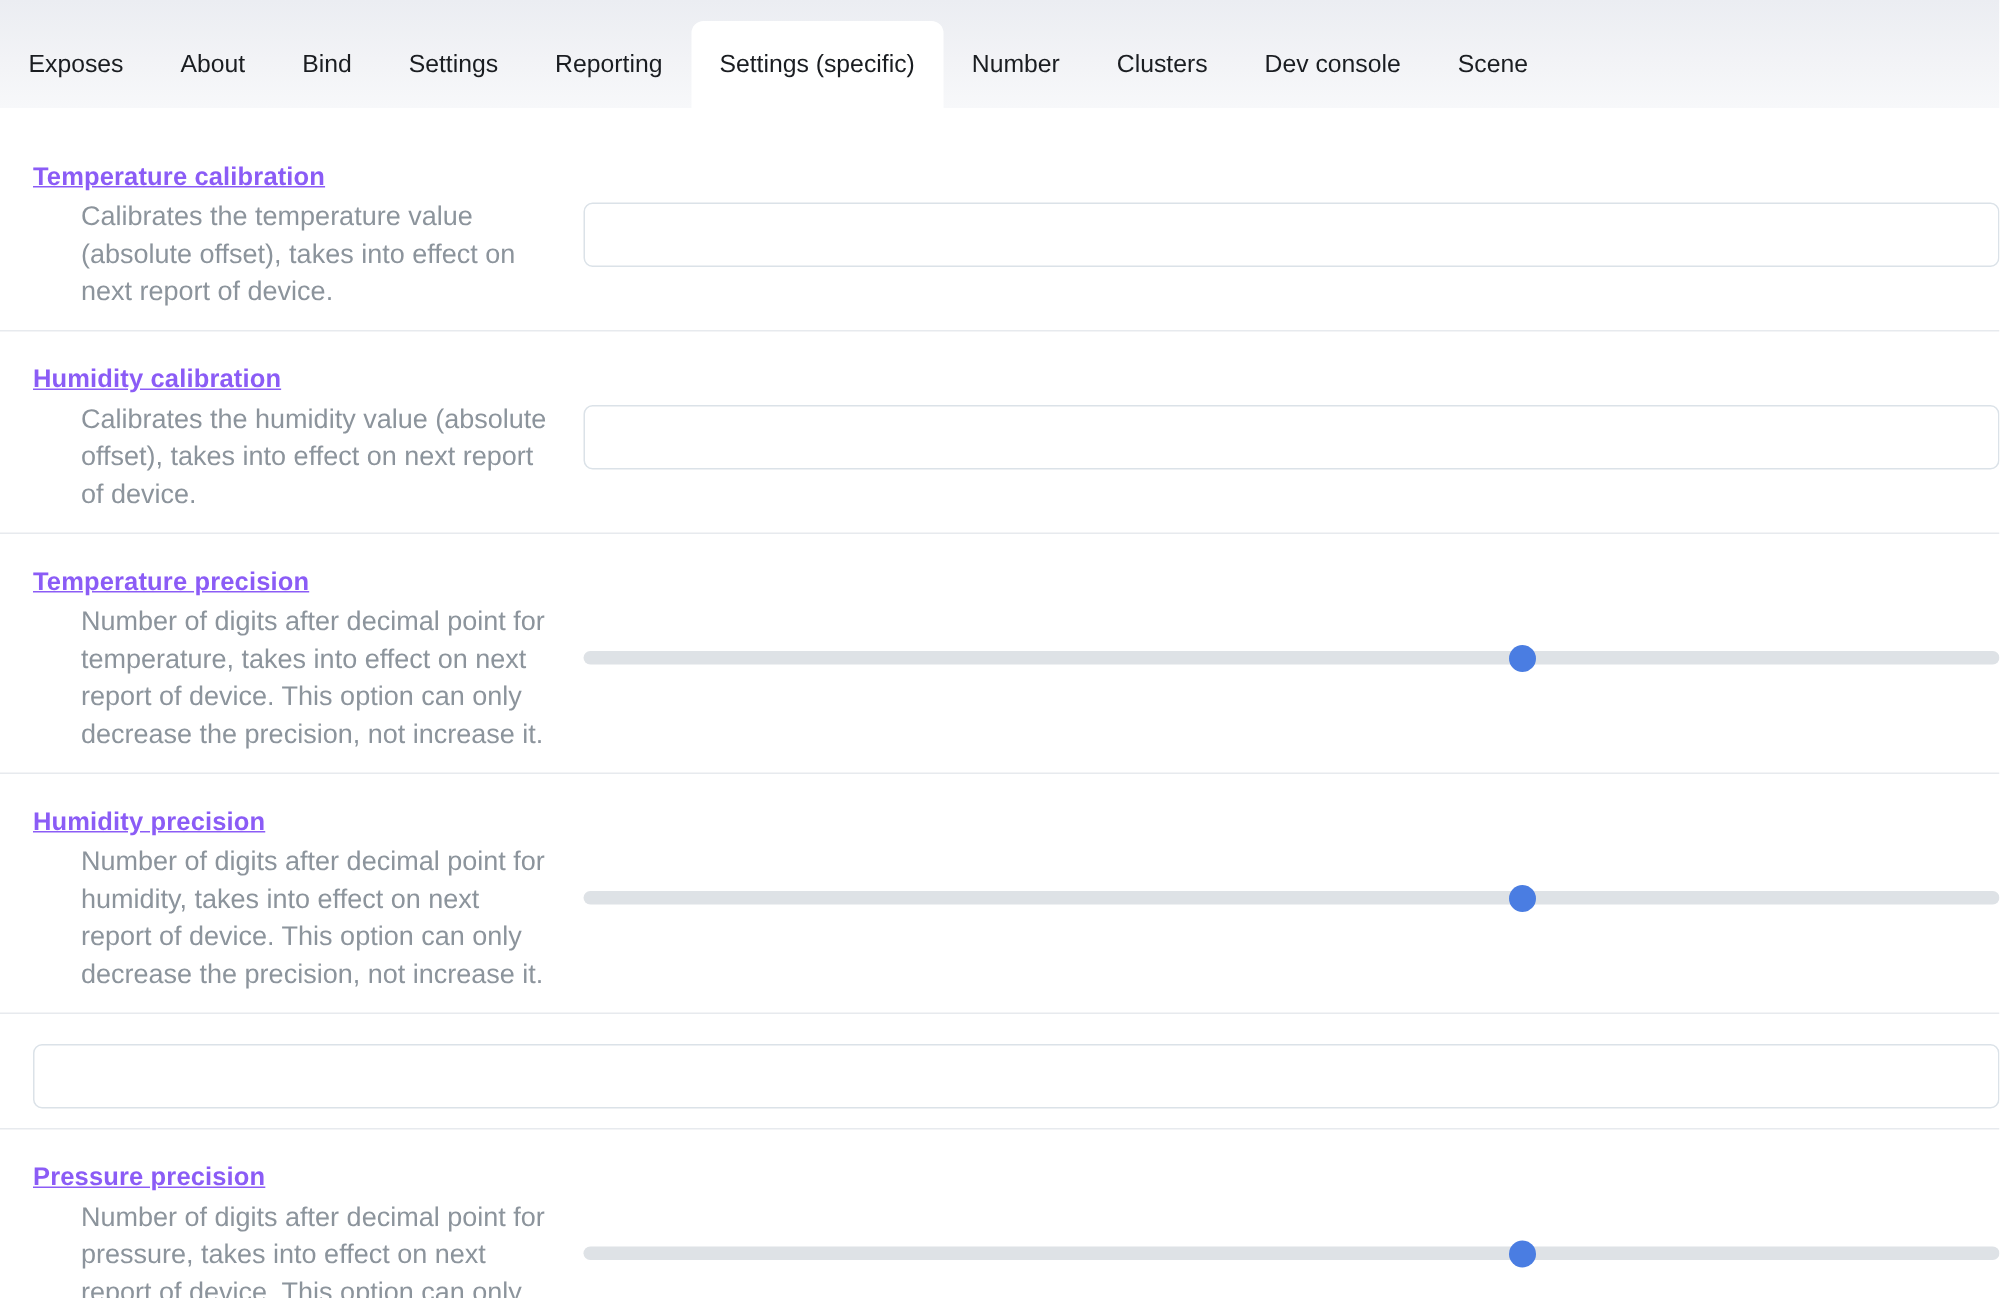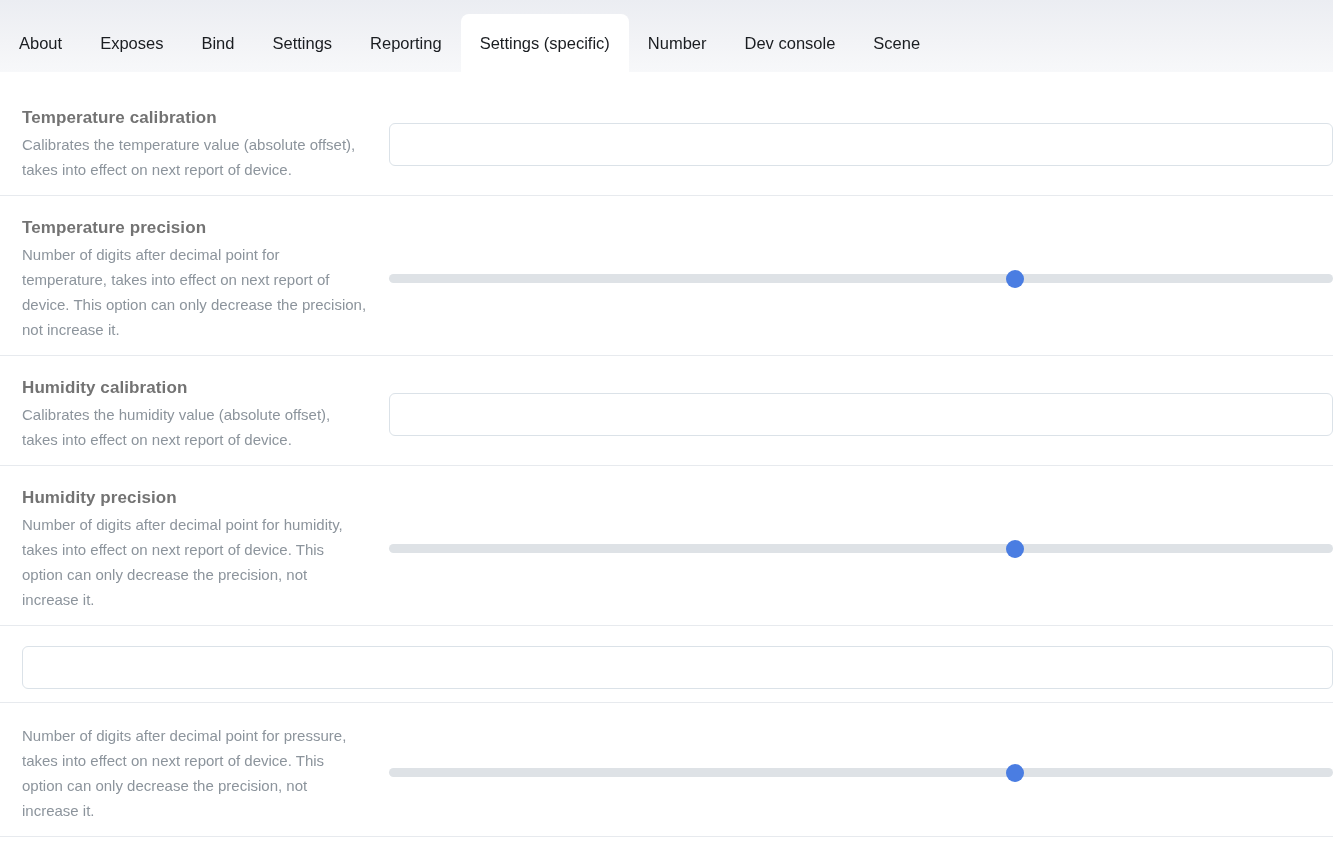--- a/index.html
+++ b/index.html
@@ -48,29 +48,31 @@
     border-bottom: 1px solid #e7eaee;
   }
   .row-left {
     width: 345px;
     flex: 0 0 345px;
     margin-right: 22px;
   }
   .row-title {
     font-size: 17px;
     font-weight: 700;
-    color: #737373;
+    color: #8b5cf6;
     line-height: 23px;
     margin-bottom: 3px;
     letter-spacing: 0.1px;
+    text-decoration: underline;
   }
   .row-desc {
-    font-size: 15px;
+    font-size: 18px;
     line-height: 25px;
     color: #8c949c;
+    margin-left: 32px;
   }
   .row-right {
     flex: 1 1 auto;
     display: flex;
     align-items: center;
     min-width: 0;
   }
 
   
   .text-input {
@@ -108,37 +110,48 @@
     width: 18px;
     height: 18px;
     border-radius: 50%;
     background: #4a7de2;
   }
 </style>
 </head>
 <body>
 
 <nav class="tabbar">
+  <button class="tab">Exposes</button>
   <button class="tab">About</button>
-  <button class="tab">Exposes</button>
   <button class="tab">Bind</button>
   <button class="tab">Settings</button>
   <button class="tab">Reporting</button>
   <button class="tab active">Settings (specific)</button>
   <button class="tab">Number</button>
+  <button class="tab">Clusters</button>
   <button class="tab">Dev console</button>
   <button class="tab">Scene</button>
 </nav>
 
 <main class="content">
 
   <div class="row">
     <div class="row-left">
       <div class="row-title">Temperature calibration</div>
       <div class="row-desc">Calibrates the temperature value (absolute offset), takes into effect on next report of device.</div>
+    </div>
+    <div class="row-right">
+      <input type="text" class="text-input" value="" style="">
+    </div>
+  </div>
+
+  <div class="row">
+    <div class="row-left">
+      <div class="row-title">Humidity calibration</div>
+      <div class="row-desc">Calibrates the humidity value (absolute offset), takes into effect on next report of device.</div>
     </div>
     <div class="row-right">
       <input type="text" class="text-input" value="" style="">
     </div>
   </div>
 
   <div class="row">
     <div class="row-left">
       <div class="row-title">Temperature precision</div>
       <div class="row-desc">Number of digits after decimal point for temperature, takes into effect on next report of device. This option can only decrease the precision, not increase it.</div>
@@ -146,49 +159,40 @@
     <div class="row-right">
       <div class="slider">
         <div class="slider-track"></div>
         <div class="slider-thumb" style="left: calc(66.6667% - 12px);"></div>
       </div>
     </div>
   </div>
 
   <div class="row">
     <div class="row-left">
-      <div class="row-title">Humidity calibration</div>
-      <div class="row-desc">Calibrates the humidity value (absolute offset), takes into effect on next report of device.</div>
-    </div>
-    <div class="row-right">
-      <input type="text" class="text-input" value="" style="">
-    </div>
-  </div>
-
-  <div class="row">
-    <div class="row-left">
       <div class="row-title">Humidity precision</div>
       <div class="row-desc">Number of digits after decimal point for humidity, takes into effect on next report of device. This option can only decrease the precision, not increase it.</div>
     </div>
     <div class="row-right">
       <div class="slider">
         <div class="slider-track"></div>
         <div class="slider-thumb" style="left: calc(66.6667% - 12px);"></div>
       </div>
     </div>
   </div>
 
   <div class="row">
     <div class="row-right">
       <input type="text" class="text-input" value="" style="">
     </div>
   </div>
 
   <div class="row">
     <div class="row-left">
+      <div class="row-title">Pressure precision</div>
       <div class="row-desc">Number of digits after decimal point for pressure, takes into effect on next report of device. This option can only decrease the precision, not increase it.</div>
     </div>
     <div class="row-right">
       <div class="slider">
         <div class="slider-track"></div>
         <div class="slider-thumb" style="left: calc(66.6667% - 12px);"></div>
       </div>
     </div>
   </div>
 

